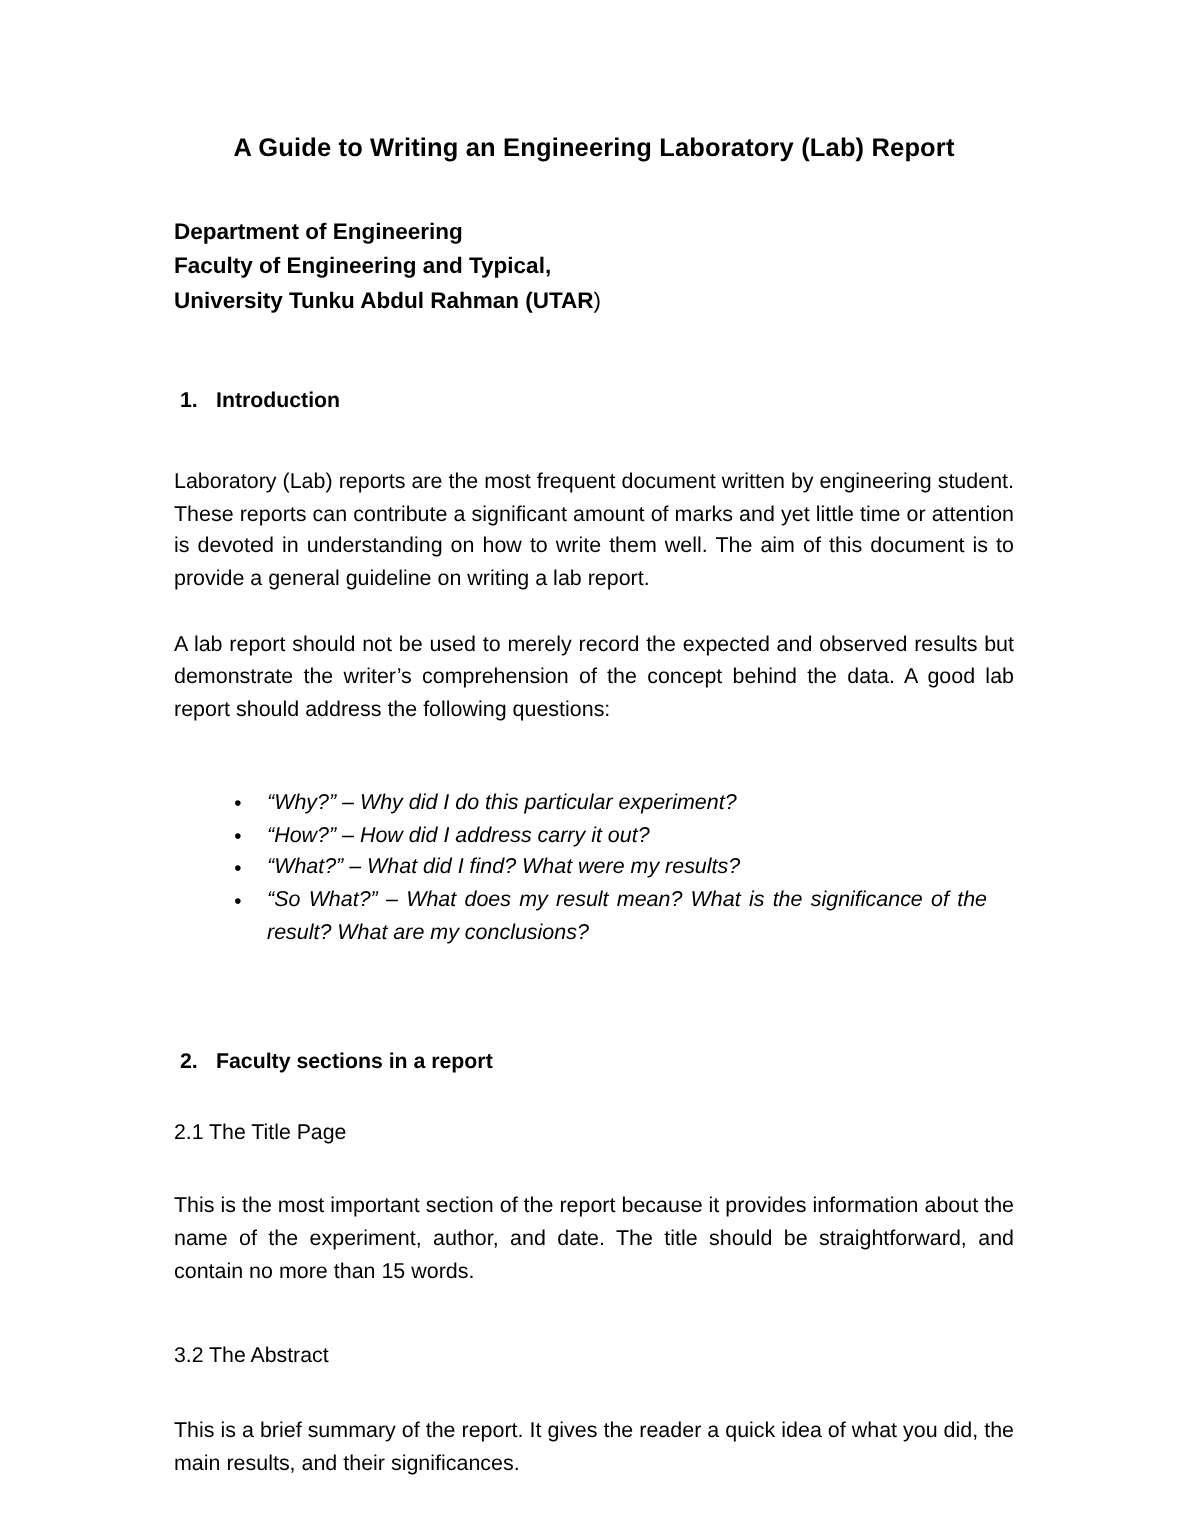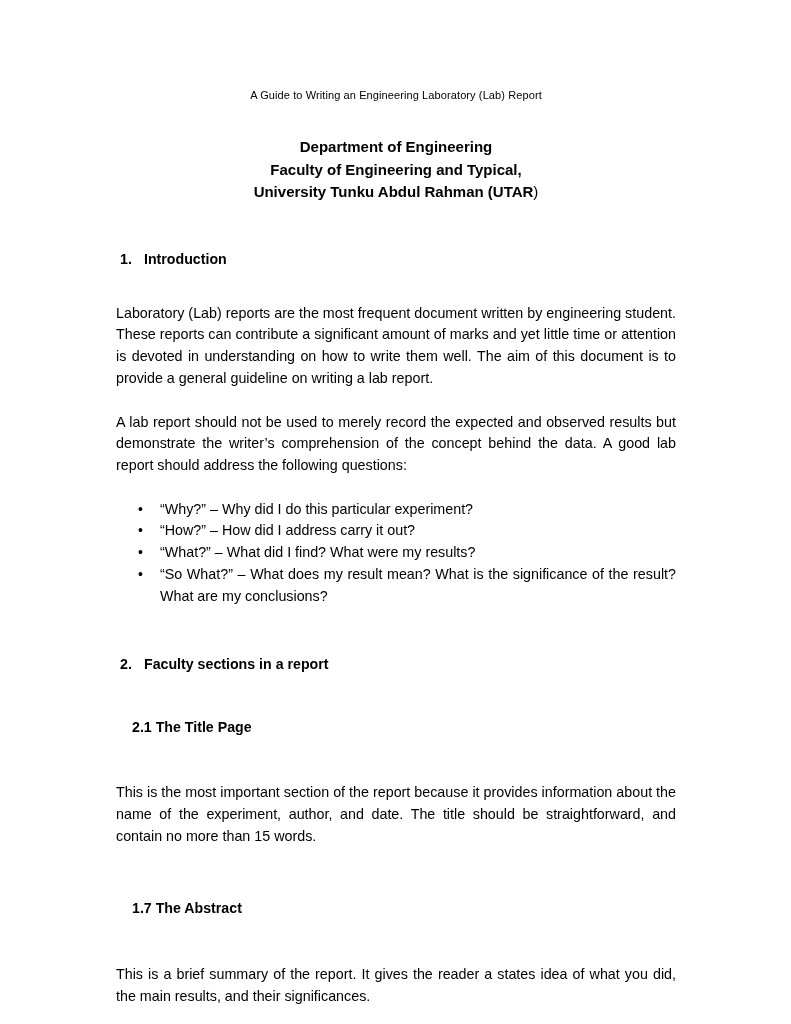--- a/index.html
+++ b/index.html
@@ -22,31 +22,30 @@
 
   .content {
     position: absolute;
     left: 116px;
     top: 0;
     width: 560px;
   }
 
   
   .doc-title {
-    font-size: 11px;
-    font-weight: normal;
+    font-size: 17px;
+    font-weight: bold;
     text-align: center;
     margin: 0;
     padding-top: 88px;
     line-height: 1.35;
     letter-spacing: 0.1px;
   }
 
   .affiliation {
-    text-align: center;
     font-size: 15px;
     font-weight: bold;
     line-height: 1.52;
     margin: 0;
     padding-top: 33px;
   }
 
   .affiliation .thin {
     font-weight: normal;
   }
@@ -59,39 +58,40 @@
     line-height: 1.3;
   }
 
   .h-num .num {
     display: inline-block;
     min-width: 24px;
   }
 
   .h-sub {
     font-size: 14.2px;
-    font-weight: bold;
-    margin: 16px;
+    font-weight: normal;
+    margin: 0;
     line-height: 1.3;
   }
 
   
   p.body {
     font-size: 14.3px;
     line-height: 1.52;
     text-align: justify;
     margin: 0;
     hyphens: none;
   }
 
   
   ul.bullets {
     list-style: none;
-    margin: 0;
+    margin: 18px;
     padding: 0;
+    font-style: italic;
   }
 
   ul.bullets li {
     position: relative;
     font-size: 14.3px;
     line-height: 1.52;
     padding-left: 44px;
     text-align: justify;
     margin: 0;
   }
@@ -155,25 +155,25 @@
     <div class="sp-8"></div>
 
     <h3 class="h-sub">2.1 The Title Page</h3>
 
     <div class="sp-1"></div>
 
     <p class="body">This is the most important section of the report because it provides information about the name of the experiment, author, and date. The title should be straightforward, and contain no more than 15 words.</p>
 
     <div class="sp-5"></div>
 
-    <h3 class="h-sub">1.7 The Abstract</h3>
+    <h3 class="h-sub">3.2 The Abstract</h3>
 
     <div class="sp-1"></div>
 
-    <p class="body">This is a brief summary of the report. It gives the reader a states idea of what you did, the main results, and their significances.</p>
+    <p class="body">This is a brief summary of the report. It gives the reader a quick idea of what you did, the main results, and their significances.</p>
 
     <div class="sp-5"></div>
 
     <h3 class="h-sub">3.8 The Introduction</h3>
 
     <div class="sp-1"></div>
 
     <p class="body"><span>The introduction sections in a report states the objectives of the experiments and provide the reader with the background to the experiment. In addition, a good introduction also provides the reader with justification for </span></p>
 
   </div>

